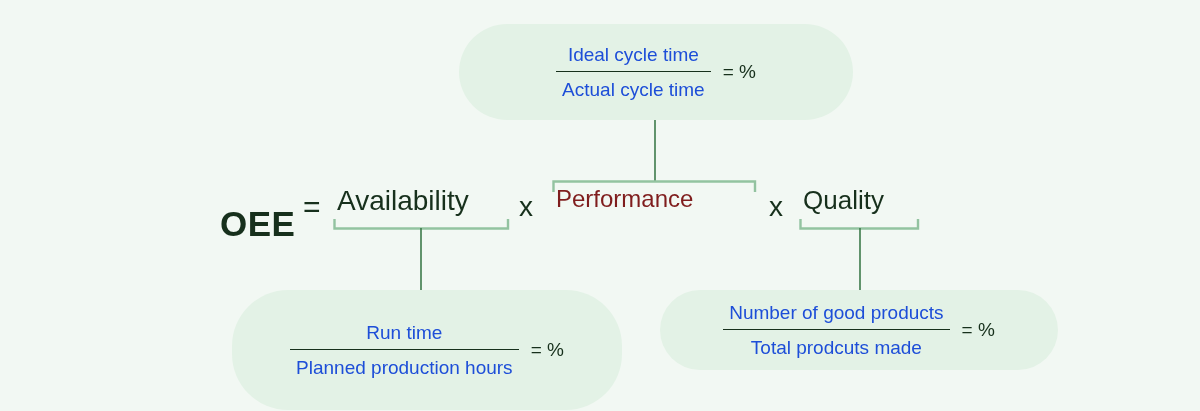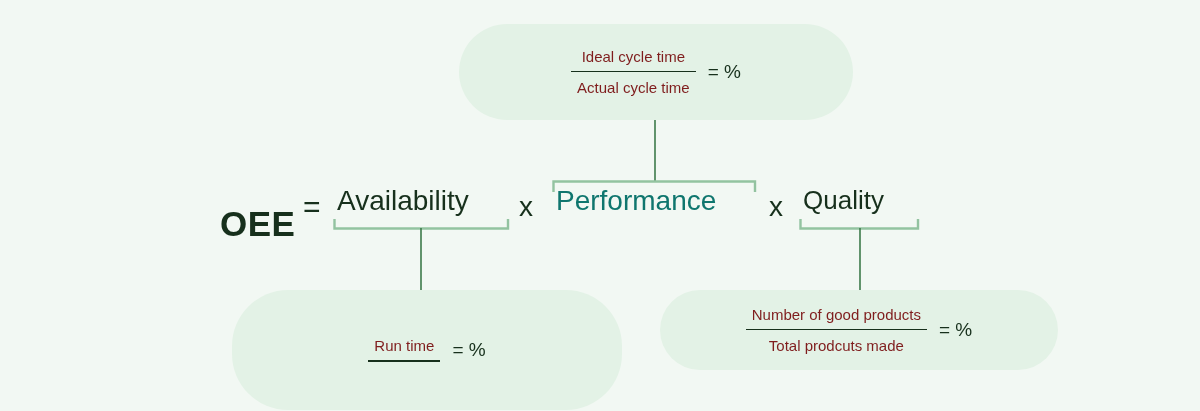--- a/index.html
+++ b/index.html
@@ -35,22 +35,22 @@
     align-items: center;
     gap: 12px;
   }
   .fraction {
     display: flex;
     flex-direction: column;
     align-items: center;
   }
   .numerator,
   .denominator {
-    color: #7f1d1d;
-    font-size: 15px;
+    color: #1d4ed8;
+    font-size: 19px;
     line-height: 1.0;
     white-space: nowrap;
     padding: 0 6px;
   }
   .numerator { margin-bottom: 7px; }
   .denominator { margin-top: 8px; }
   .frac-bar {
     width: 100%;
     height: 1.5px;
     background: #17301c;
@@ -93,22 +93,22 @@
     position: absolute;
     left: 519px;
     top: 191px;
     font-size: 28px;
     color: #17301c;
   }
   #term-performance {
     position: absolute;
     left: 556px;
     top: 185px;
-    font-size: 28px;
-    color: #0f766e;
+    font-size: 24px;
+    color: #7f1d1d;
     white-space: nowrap;
   }
   #times-2 {
     position: absolute;
     left: 769px;
     top: 191px;
     font-size: 28px;
     color: #17301c;
   }
   #term-quality {
@@ -144,20 +144,21 @@
       </div>
       <div class="equals-pct">= %</div>
     </div>
   </div>
 
   <div class="formula-box" id="box-availability" style="left:232px; top:290px; width:390px; height:120px;">
     <div class="fraction-group">
       <div class="fraction">
         <div class="numerator">Run time</div>
         <div class="frac-bar"></div>
+        <div class="denominator">Planned production hours</div>
       </div>
       <div class="equals-pct">= %</div>
     </div>
   </div>
 
   <div class="formula-box" id="box-quality" style="left:660px; top:290px; width:398px; height:80px;">
     <div class="fraction-group">
       <div class="fraction">
         <div class="numerator">Number of good products</div>
         <div class="frac-bar"></div>

